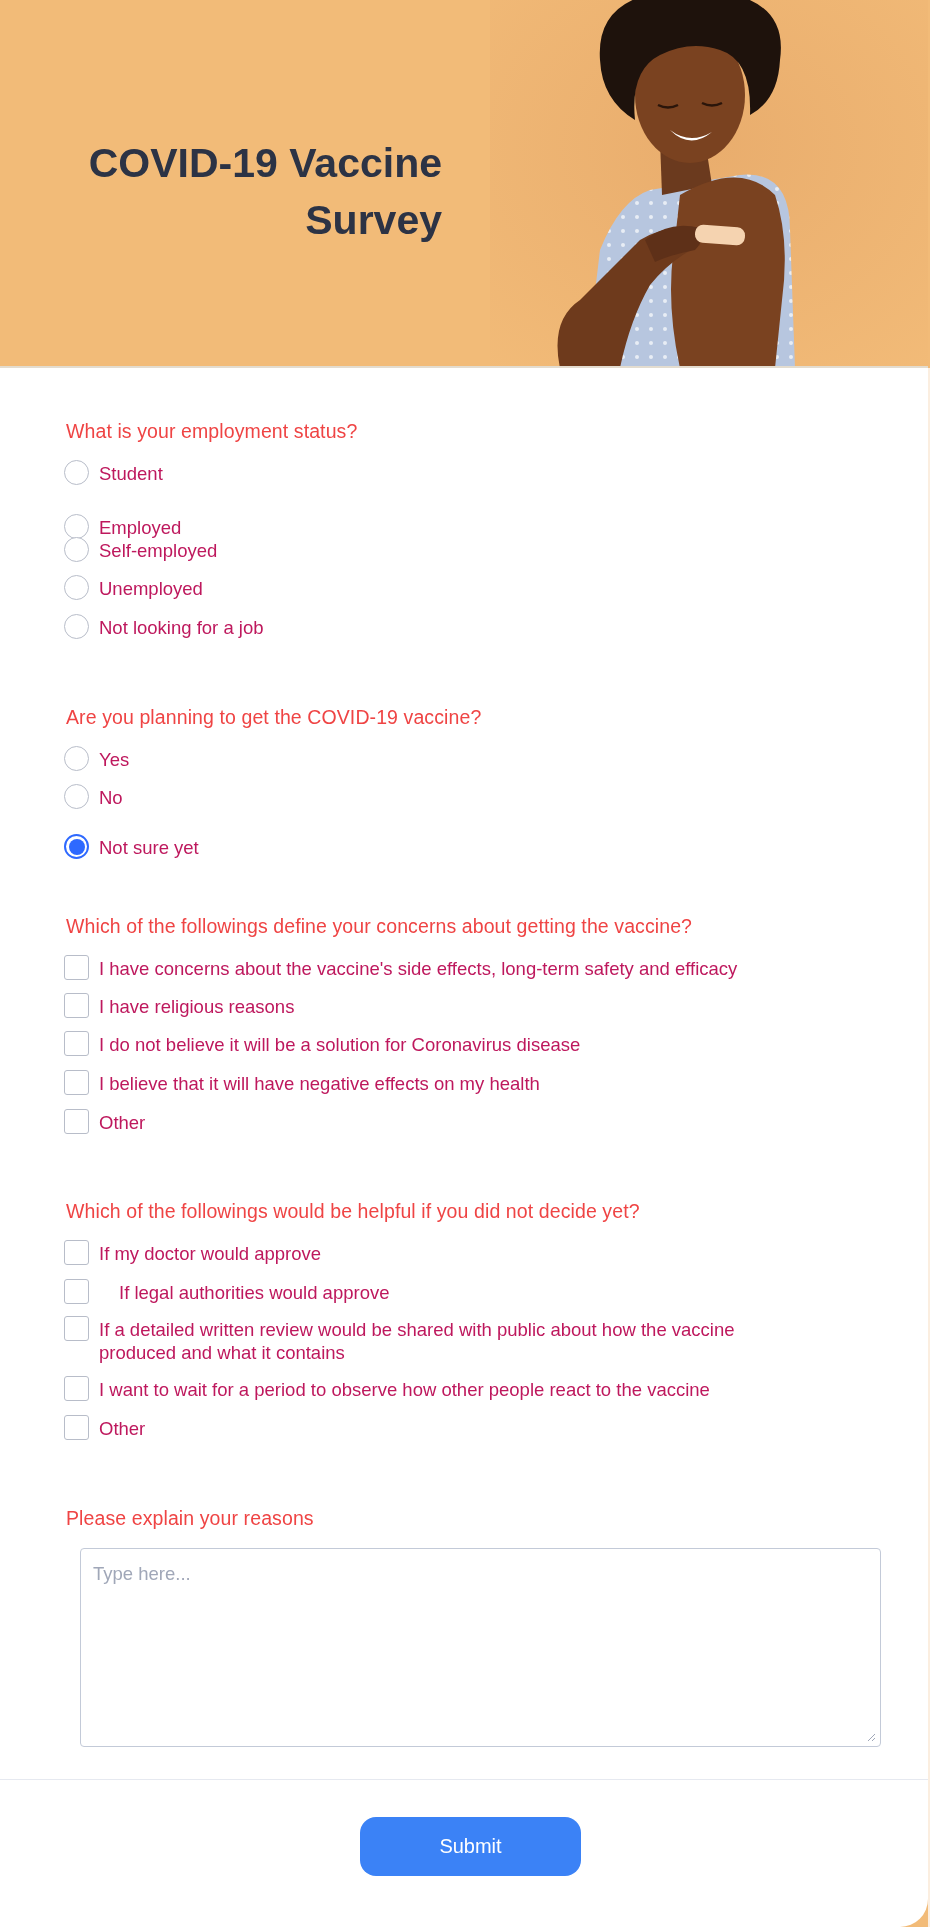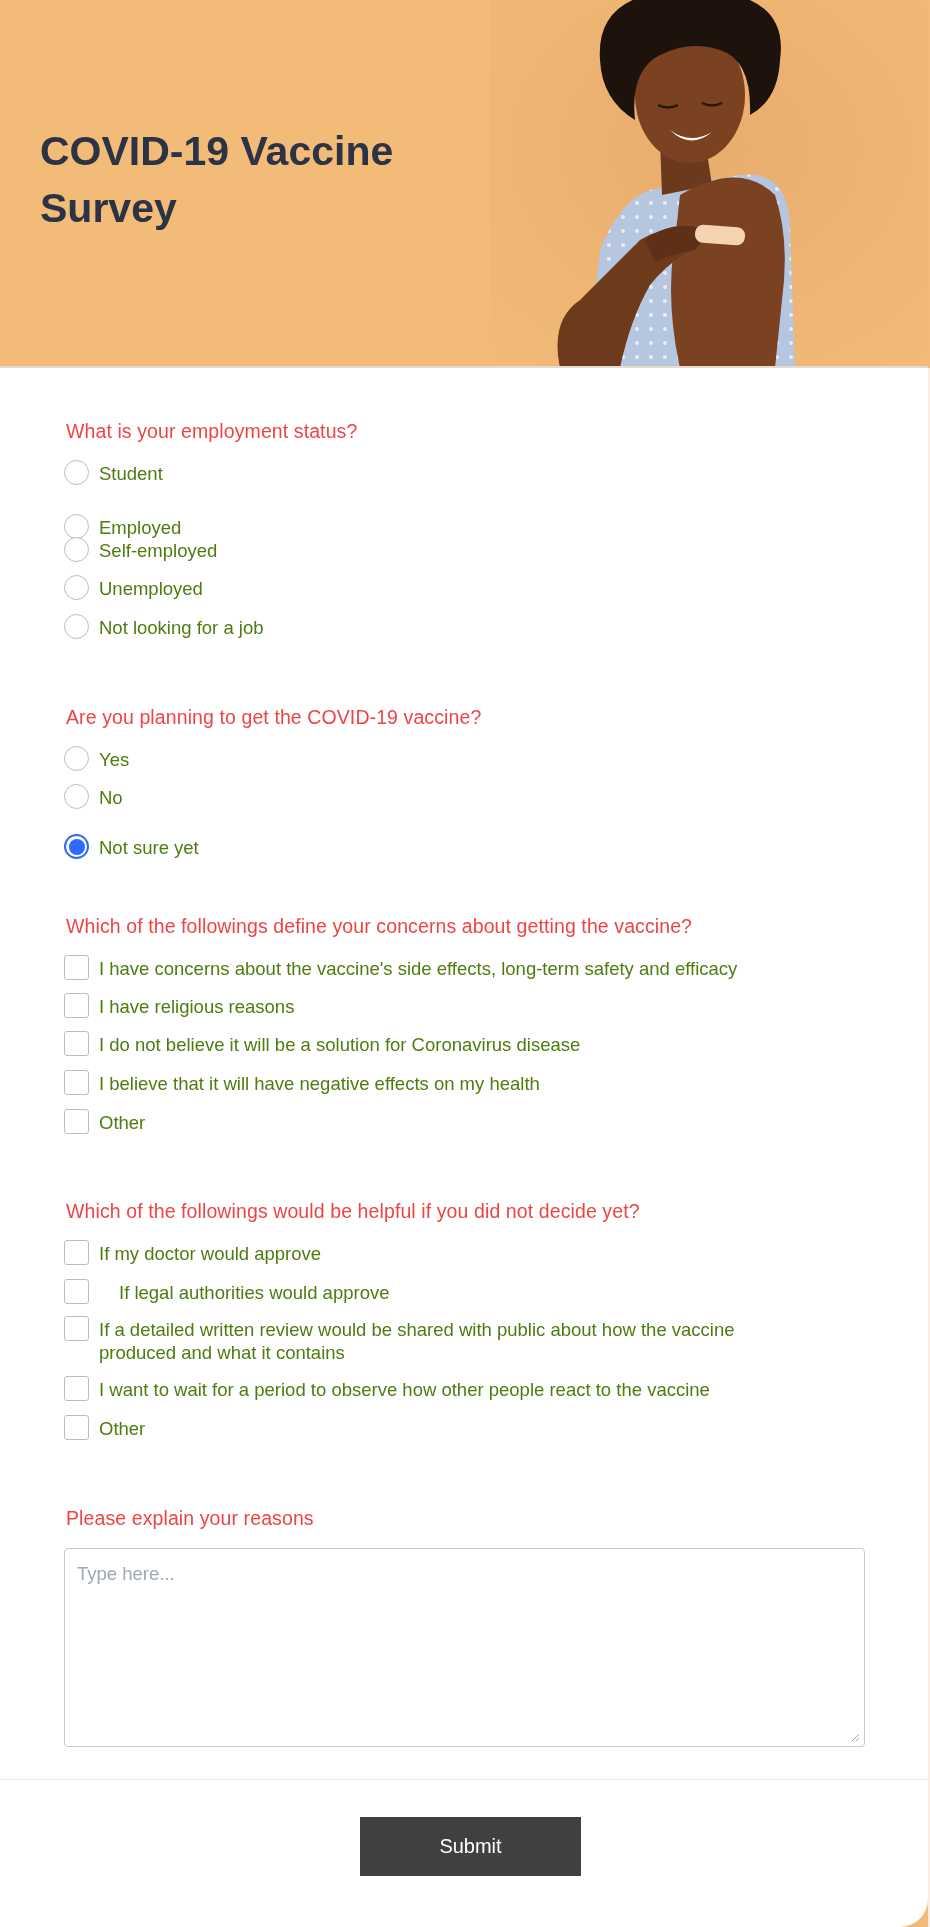--- a/index.html
+++ b/index.html
@@ -16,59 +16,59 @@
     border-bottom-right-radius: 28px;
     overflow: hidden;
   }
   .banner {
     position: absolute; left: 0; top: 0; width: 930px; height: 368px;
     background: #f2bb78;
     border-bottom: 2px solid #e3dccf;
     overflow: hidden;
   }
   .banner-title {
-    position: absolute; left: 40px; top: 123px; width: 402px;
-    text-align: left; font-size: 41px; font-weight: bold; line-height: 57px;
+    position: absolute; left: 40px; top: 135px; width: 402px;
+    text-align: right; font-size: 41px; font-weight: bold; line-height: 57px;
     color: #2c3345;
   }
   .hero { position: absolute; left: 490px; top: 0; width: 440px; height: 368px; }
 
   .question { position: absolute; left: 66px; width: 820px; }
   .q-label { font-size: 19.5px; font-weight: normal; color: #ef4444; letter-spacing: 0.1px; }
-  .option { position: absolute; left: -2px; display: flex; align-items: flex-start; font-size: 18.5px; color: #4d7c0f; cursor: pointer; }
+  .option { position: absolute; left: -2px; display: flex; align-items: flex-start; font-size: 18.5px; color: #be185d; cursor: pointer; }
   .radio {
     width: 25px; height: 25px; border-radius: 50%; border: 1.5px solid #b8bdc9; background: #fff;
     flex: 0 0 auto; margin-top: -2px; position: relative;
   }
   .radio.checked { border: 2px solid #2e69ff; }
   .radio.checked::after {
     content: ""; position: absolute; left: 2.5px; top: 2.5px; width: 16px; height: 16px; border-radius: 50%;
     background: #2e69ff;
   }
   .checkbox {
     width: 25px; height: 25px; border-radius: 3px; border: 1.5px solid #b8bdc9; background: #fff;
     flex: 0 0 auto; margin-top: -2px;
   }
   .opt-text { margin-left: 10px; line-height: 23px; }
 
   .textarea-wrap {
-    position: absolute; left: 64px; top: 1548px; width: 801px; height: 199px;
+    position: absolute; left: 80px; top: 1548px; width: 801px; height: 199px;
     border: 1.5px solid #c3cad8; border-radius: 4px; background: #fff;
   }
   .textarea-wrap textarea {
     width: 100%; height: 100%; border: none; outline: none; resize: none; background: transparent;
     font-family: "Liberation Sans", "DejaVu Sans", sans-serif; font-size: 18.5px; padding: 14px 12px; color: #0a1551;
   }
   .textarea-wrap textarea::placeholder { color: #a0a7b8; }
   .resize-handle { position: absolute; right: 4px; bottom: 4px; width: 10px; height: 10px; }
 
   .divider { position: absolute; left: 0; top: 1779px; width: 928px; height: 1px; background: #e6e9f0; }
   .submit {
     position: absolute; left: 360px; top: 1817px; width: 221px; height: 59px;
-    background: #404040; color: #fff; border: none; border-radius: 0;
+    background: #3b82f6; color: #fff; border: none; border-radius: 16px;
     font-family: "Liberation Sans", "DejaVu Sans", sans-serif; font-size: 20px; cursor: pointer;
   }
   .right-edge { position: absolute; right: 0; top: 368px; width: 2px; height: 1559px; background: #fbeee0; }
 </style>
 </head>
 <body>
 
 <div class="card">
 
   <div class="banner">

